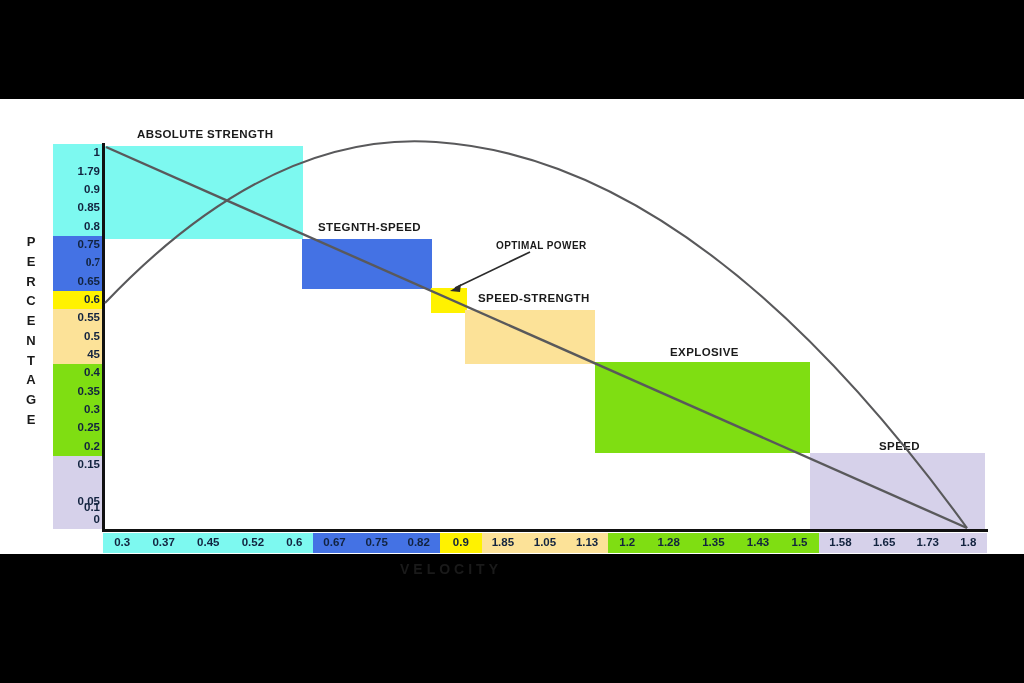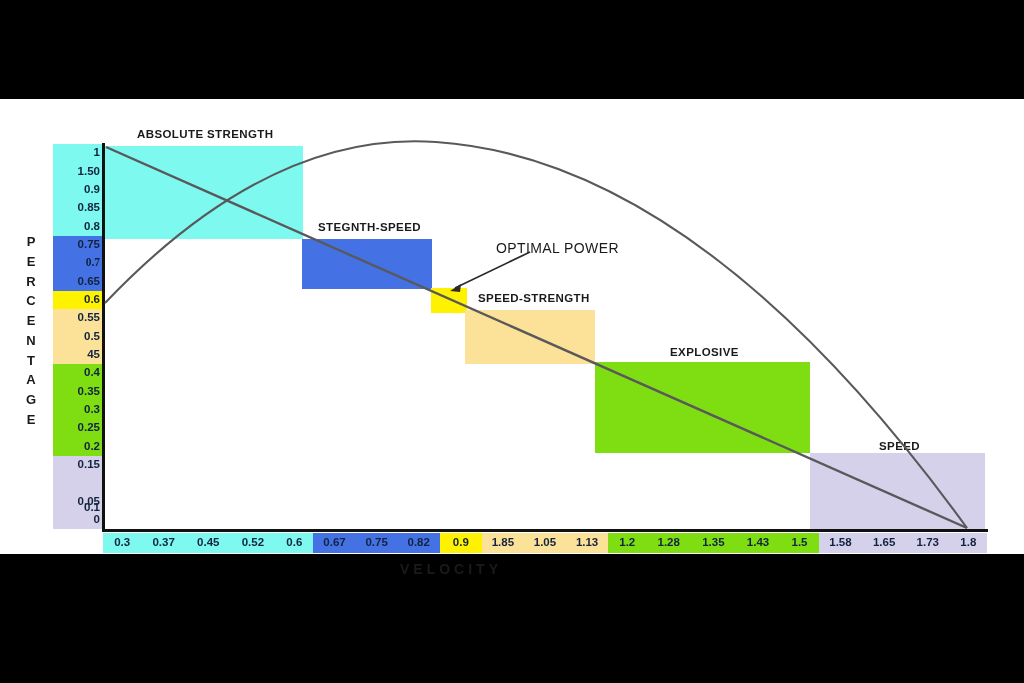--- a/index.html
+++ b/index.html
@@ -120,22 +120,22 @@
   .zone-label {
     position: absolute;
     font-size: 11.5px;
     font-weight: bold;
     color: #1a1a1a;
     letter-spacing: 0.4px;
     white-space: nowrap;
   }
   #annotation-optimal-power {
     position: absolute;
-    font-size: 14px;
-    font-weight: normal;
+    font-size: 10px;
+    font-weight: bold;
     color: #1a1a1a;
     letter-spacing: 0.4px;
     white-space: nowrap;
     left: 496px;
     top: 240px;
   }
   #curves {
     position: absolute;
     left: 0;
     top: 0;
@@ -161,21 +161,21 @@
       <span>N</span>
       <span>T</span>
       <span>A</span>
       <span>G</span>
       <span>E</span>
     </div>
 
   <div id="y-band-col">
       <div class="y-band" style="background: rgb(125, 249, 240); top: 0px; height: 91.6667px;"></div>
       <div class="y-tick" style="top: 3.16667px;">1</div>
-      <div class="y-tick" style="top: 21.5px;">1.50</div>
+      <div class="y-tick" style="top: 21.5px;">1.79</div>
       <div class="y-tick" style="top: 39.8333px;">0.9</div>
       <div class="y-tick" style="top: 58.1667px;">0.85</div>
       <div class="y-tick" style="top: 76.5px;">0.8</div>
       <div class="y-band" style="background: rgb(68, 114, 228); top: 91.6667px; height: 55px;"></div>
       <div class="y-tick" style="top: 94.8333px;">0.75</div>
       <div class="y-tick" style="top: 113.167px; font-family: Liberation Serif, serif;">0.7</div>
       <div class="y-tick" style="top: 131.5px;">0.65</div>
       <div class="y-band" style="background: rgb(255, 242, 0); top: 146.667px; height: 18.3333px;"></div>
       <div class="y-tick" style="top: 149.833px;">0.6</div>
       <div class="y-band" style="background: rgb(252, 226, 152); top: 165px; height: 55px;"></div>

